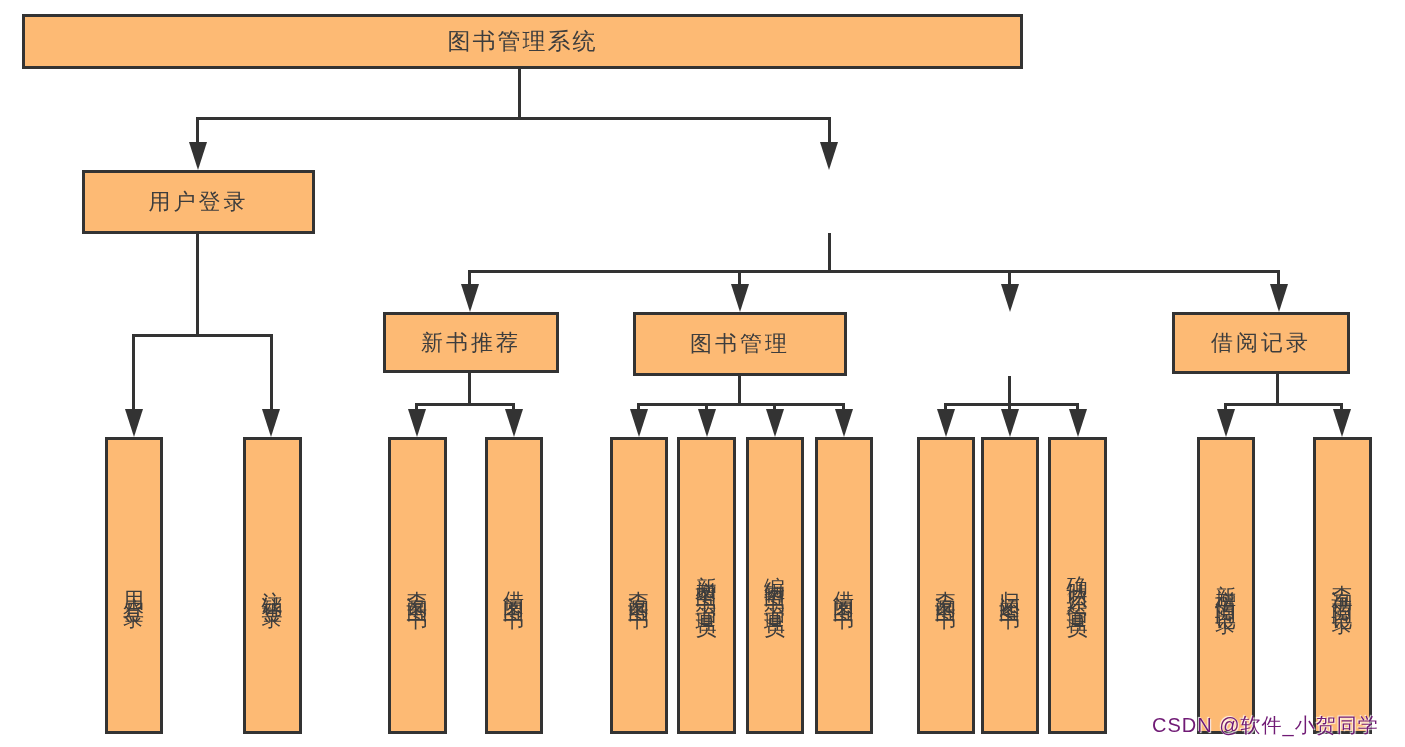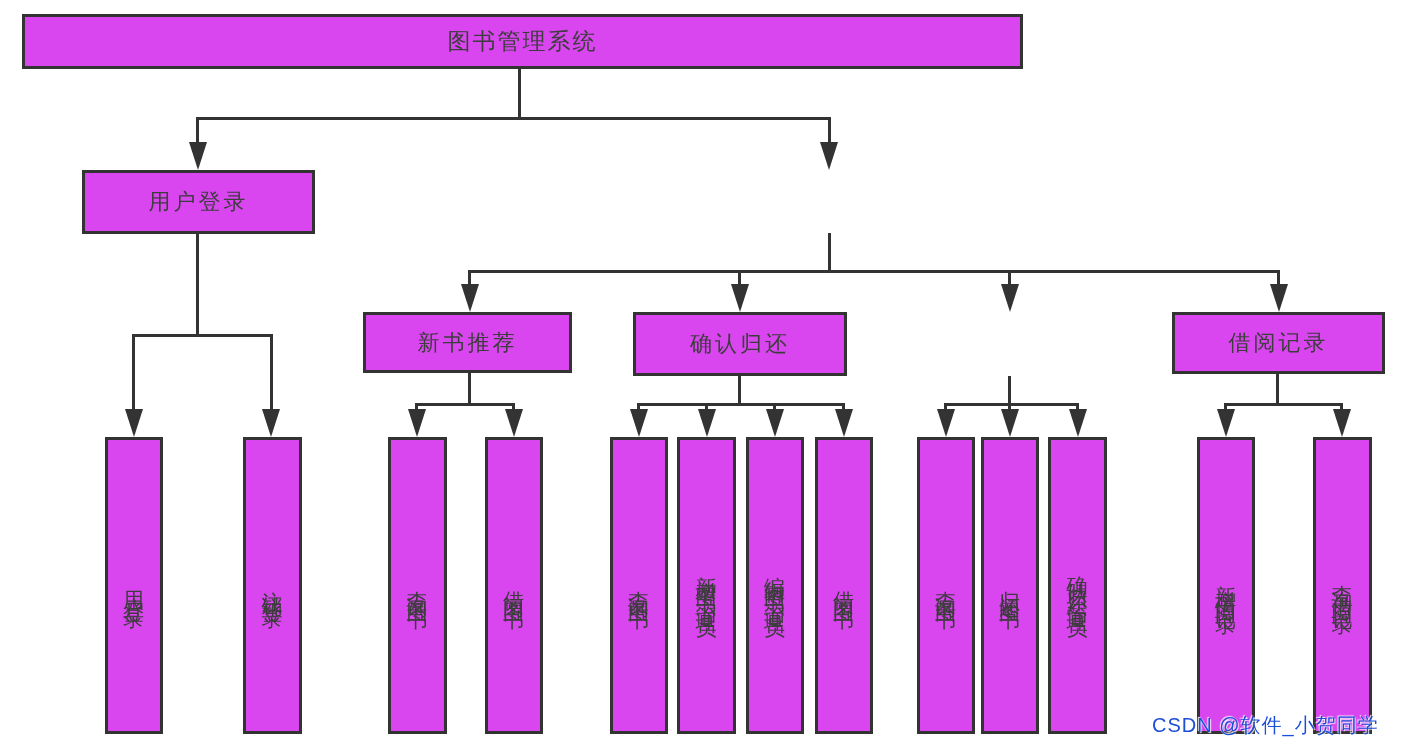--- a/index.html
+++ b/index.html
@@ -1,63 +1,63 @@
 <!DOCTYPE html>
 <html><head>
 <meta charset="utf-8">
 <style>
   html,body{margin:0;padding:0;background:#ffffff;}
   #stage{
     position:relative;width:1405px;height:747px;background:#ffffff;overflow:hidden;
     font-family:"Liberation Sans","DejaVu Sans",sans-serif;
   }
   .box{
-    position:absolute;box-sizing:border-box;border:3px solid #333333;background:#d946ef;
+    position:absolute;box-sizing:border-box;border:3px solid #333333;background:#fdba74;
     display:flex;align-items:center;justify-content:center;z-index:2;
   }
   .box .lbl{color:#3d3d3d;white-space:nowrap;}
   .box.h .lbl{font-size:22px;letter-spacing:3px;}
   .box.root .lbl{font-size:23px;letter-spacing:2px;}
   .box.v .lbl{
     writing-mode:vertical-rl;text-orientation:mixed;
     font-size:21px;letter-spacing:6px;line-height:1.1;
   }
   .vl{position:absolute;width:3px;background:#333333;z-index:1;}
   .hl{position:absolute;height:3px;background:#333333;z-index:1;}
   .ar{
     position:absolute;width:0;height:0;z-index:1;
     border-left:9px solid transparent;border-right:9px solid transparent;
     border-top:28px solid #333333;
   }
   #watermark{
     position:absolute;left:1152px;top:712px;z-index:6;
-    font-size:20px;color:#1d4ed8;letter-spacing:1px;white-space:nowrap;
+    font-size:20px;color:#701a75;letter-spacing:1px;white-space:nowrap;
     text-shadow:1px 1px 1px rgba(255,255,255,0.9), -1px -1px 1px rgba(255,255,255,0.9);
   }
 </style>
 </head>
 <body>
 
 <div id="stage">
 
   <div class="box h root" style="left:22px;top:14px;width:1001px;height:55px">
     <span class="lbl">图书管理系统</span>
   </div>
 
   <div class="box h" style="left:82px;top:170px;width:233px;height:64px">
     <span class="lbl">用户登录</span>
   </div>
 
-  <div class="box h" style="left:363px;top:312px;width:209px;height:61px">
+  <div class="box h" style="left:383px;top:312px;width:176px;height:61px">
     <span class="lbl">新书推荐</span>
   </div>
   <div class="box h" style="left:633px;top:312px;width:214px;height:64px">
-    <span class="lbl">确认归还</span>
+    <span class="lbl">图书管理</span>
   </div>
-  <div class="box h" style="left:1172px;top:312px;width:213px;height:62px">
+  <div class="box h" style="left:1172px;top:312px;width:178px;height:62px">
     <span class="lbl">借阅记录</span>
   </div>
 
   <div class="box v" style="left:105px;top:437px;width:58px;height:297px">
     <span class="lbl">用户登录</span>
   </div>
   <div class="box v" style="left:243px;top:437px;width:59px;height:297px">
     <span class="lbl">注销登录</span>
   </div>
 

